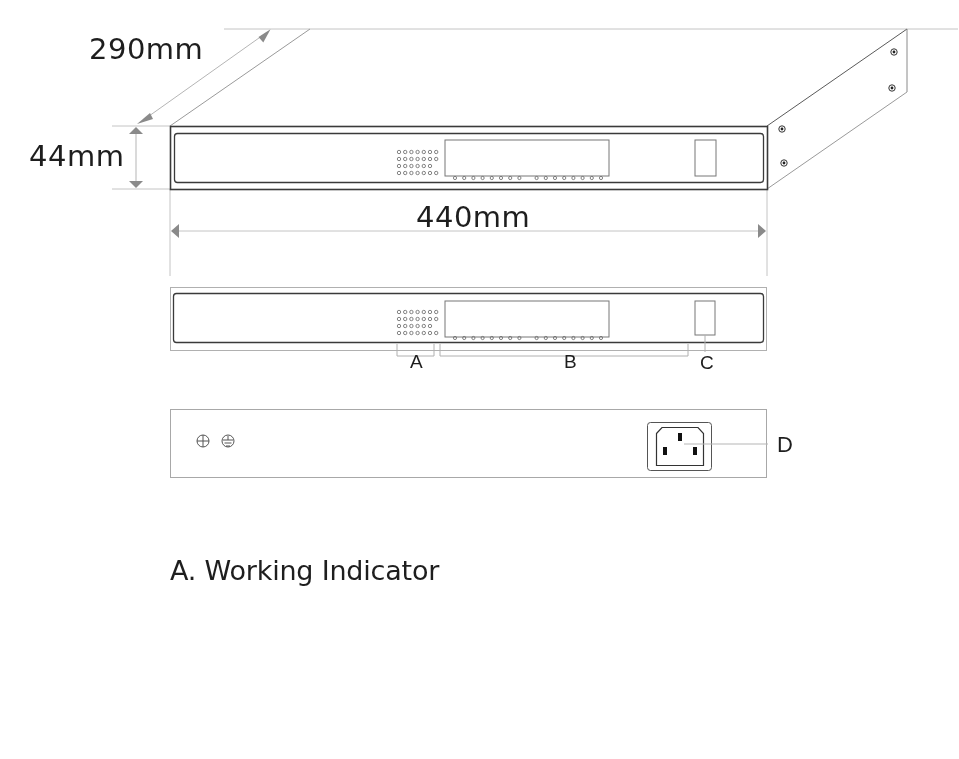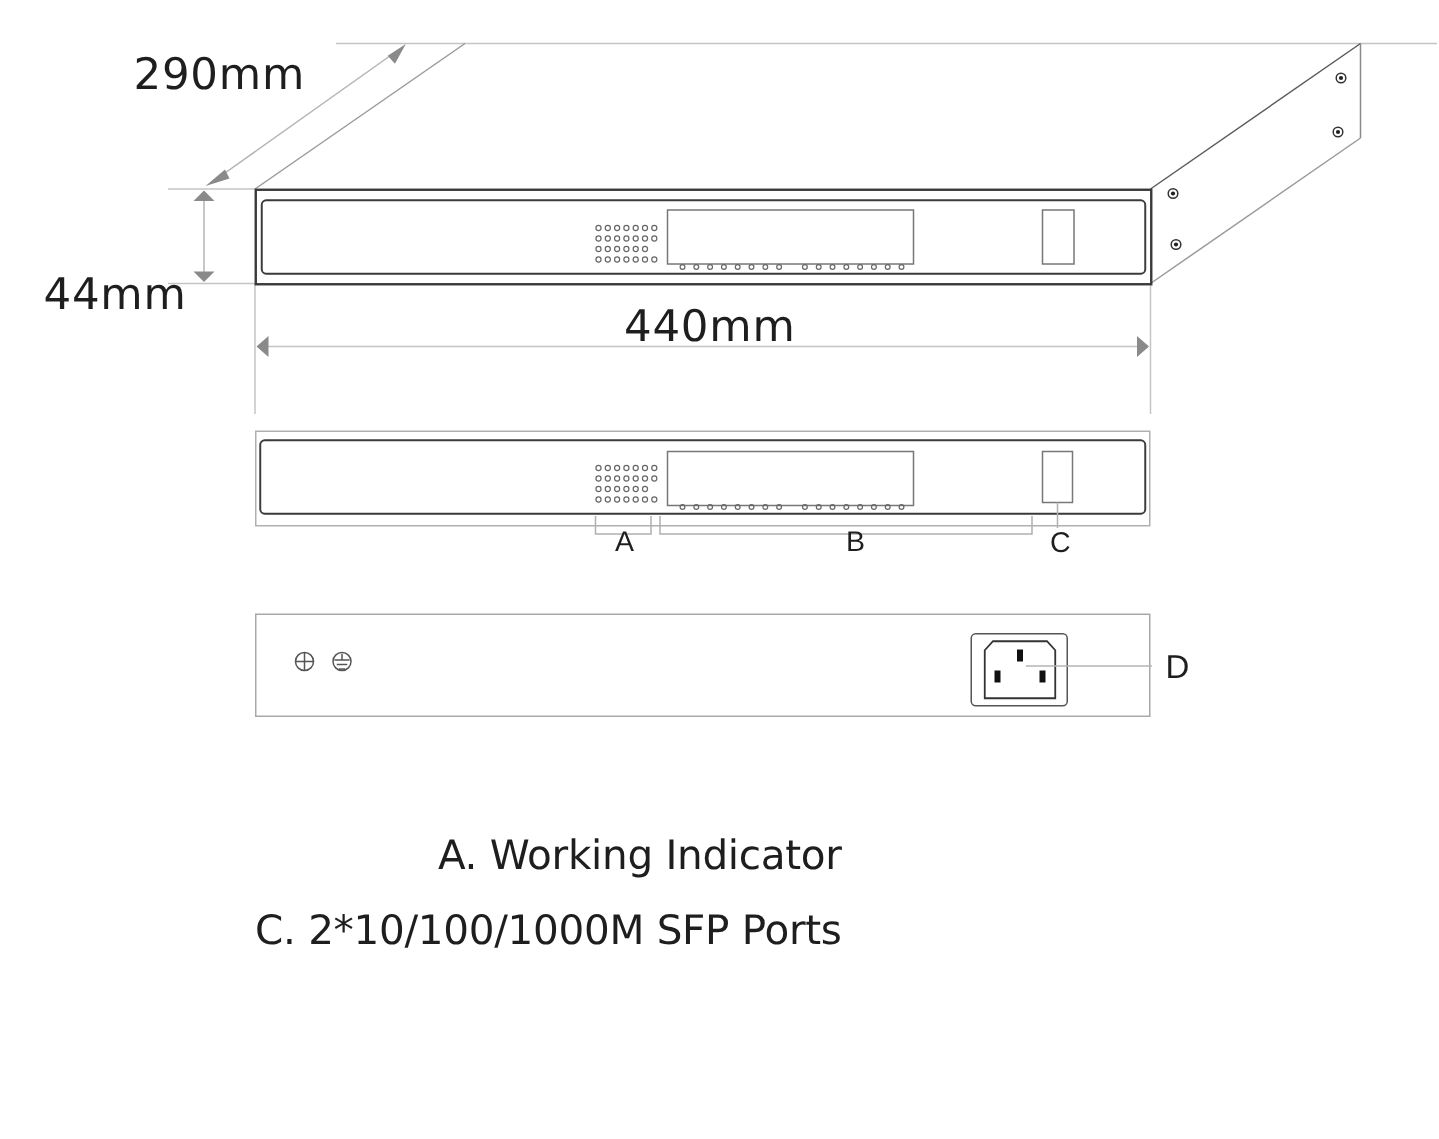--- a/index.html
+++ b/index.html
@@ -1,21 +1,21 @@
 <!DOCTYPE html>
 <html><head>
 <meta charset="utf-8">
 <style>
   html, body { margin: 0; padding: 0; background: #ffffff; }
   body { width: 959px; height: 759px; position: relative; overflow: hidden; font-family: "DejaVu Sans", sans-serif; }
   svg { position: absolute; left: 0; top: 0; }
   .dim-label { position: absolute; color: #1e1e1e; font-family: "DejaVu Sans", sans-serif; font-size: 29px; letter-spacing: 0.5px; line-height: 1; white-space: nowrap; text-align: center; }
   .callout-label { position: absolute; color: #1e1e1e; font-family: "Liberation Sans", sans-serif; font-size: 19px; line-height: 1; }
   .legend { position: absolute; left: 170px; top: 546px; }
-  .legend-item { color: #1e1e1e; font-family: "DejaVu Sans", sans-serif; font-size: 27px; line-height: 49.5px; white-space: nowrap; letter-spacing: -0.2px; text-align: right; }
+  .legend-item { color: #1e1e1e; font-family: "DejaVu Sans", sans-serif; font-size: 27px; line-height: 49.5px; white-space: nowrap; letter-spacing: -0.2px; }
 </style>
 </head>
 <body>
 
 <svg width="959" height="759" viewBox="0 0 959 759" xmlns="http://www.w3.org/2000/svg">
   <defs>
     <g id="led-grid">
       
     </g>
   </defs>
@@ -212,24 +212,23 @@
       <path d="M656.5,433.5 L662,427.5 L698,427.5 L703.5,433.5 L703.5,465.5 L656.5,465.5 Z" fill="#ffffff" stroke="#333" stroke-width="1.2"></path>
       <rect x="678" y="433" width="4" height="8" fill="#111"></rect>
       <rect x="663" y="447" width="4" height="8" fill="#111"></rect>
       <rect x="693" y="447" width="4" height="8" fill="#111"></rect>
     </g>
     <line x1="684" y1="444" x2="768" y2="444" stroke="#b5b5b5" stroke-width="1"></line>
   </g>
 </svg>
 
 <div class="dim-label" style="left:89px; top:35px;">290mm</div>
-<div class="dim-label" style="left:29px; top:142px;margin-top:40px;">44mm</div>
+<div class="dim-label" style="left:29px; top:142px;">44mm</div>
 <div class="dim-label" style="left:416px; top:203px;">440mm</div>
 
 <div class="callout-label" style="left:410px; top:352px;">A</div>
 <div class="callout-label" style="left:564px; top:352px;">B</div>
 <div class="callout-label" style="left:700px; top:353px;">C</div>
 <div class="callout-label" style="left:777px; top:434px; font-size:22px;">D</div>
 
 <div class="legend">
   <div class="legend-item">A. Working Indicator</div>
-  <div class="legend-item">C. 2*10/100/1000M SFP Ports</div>
 </div>
 
 </body></html>

